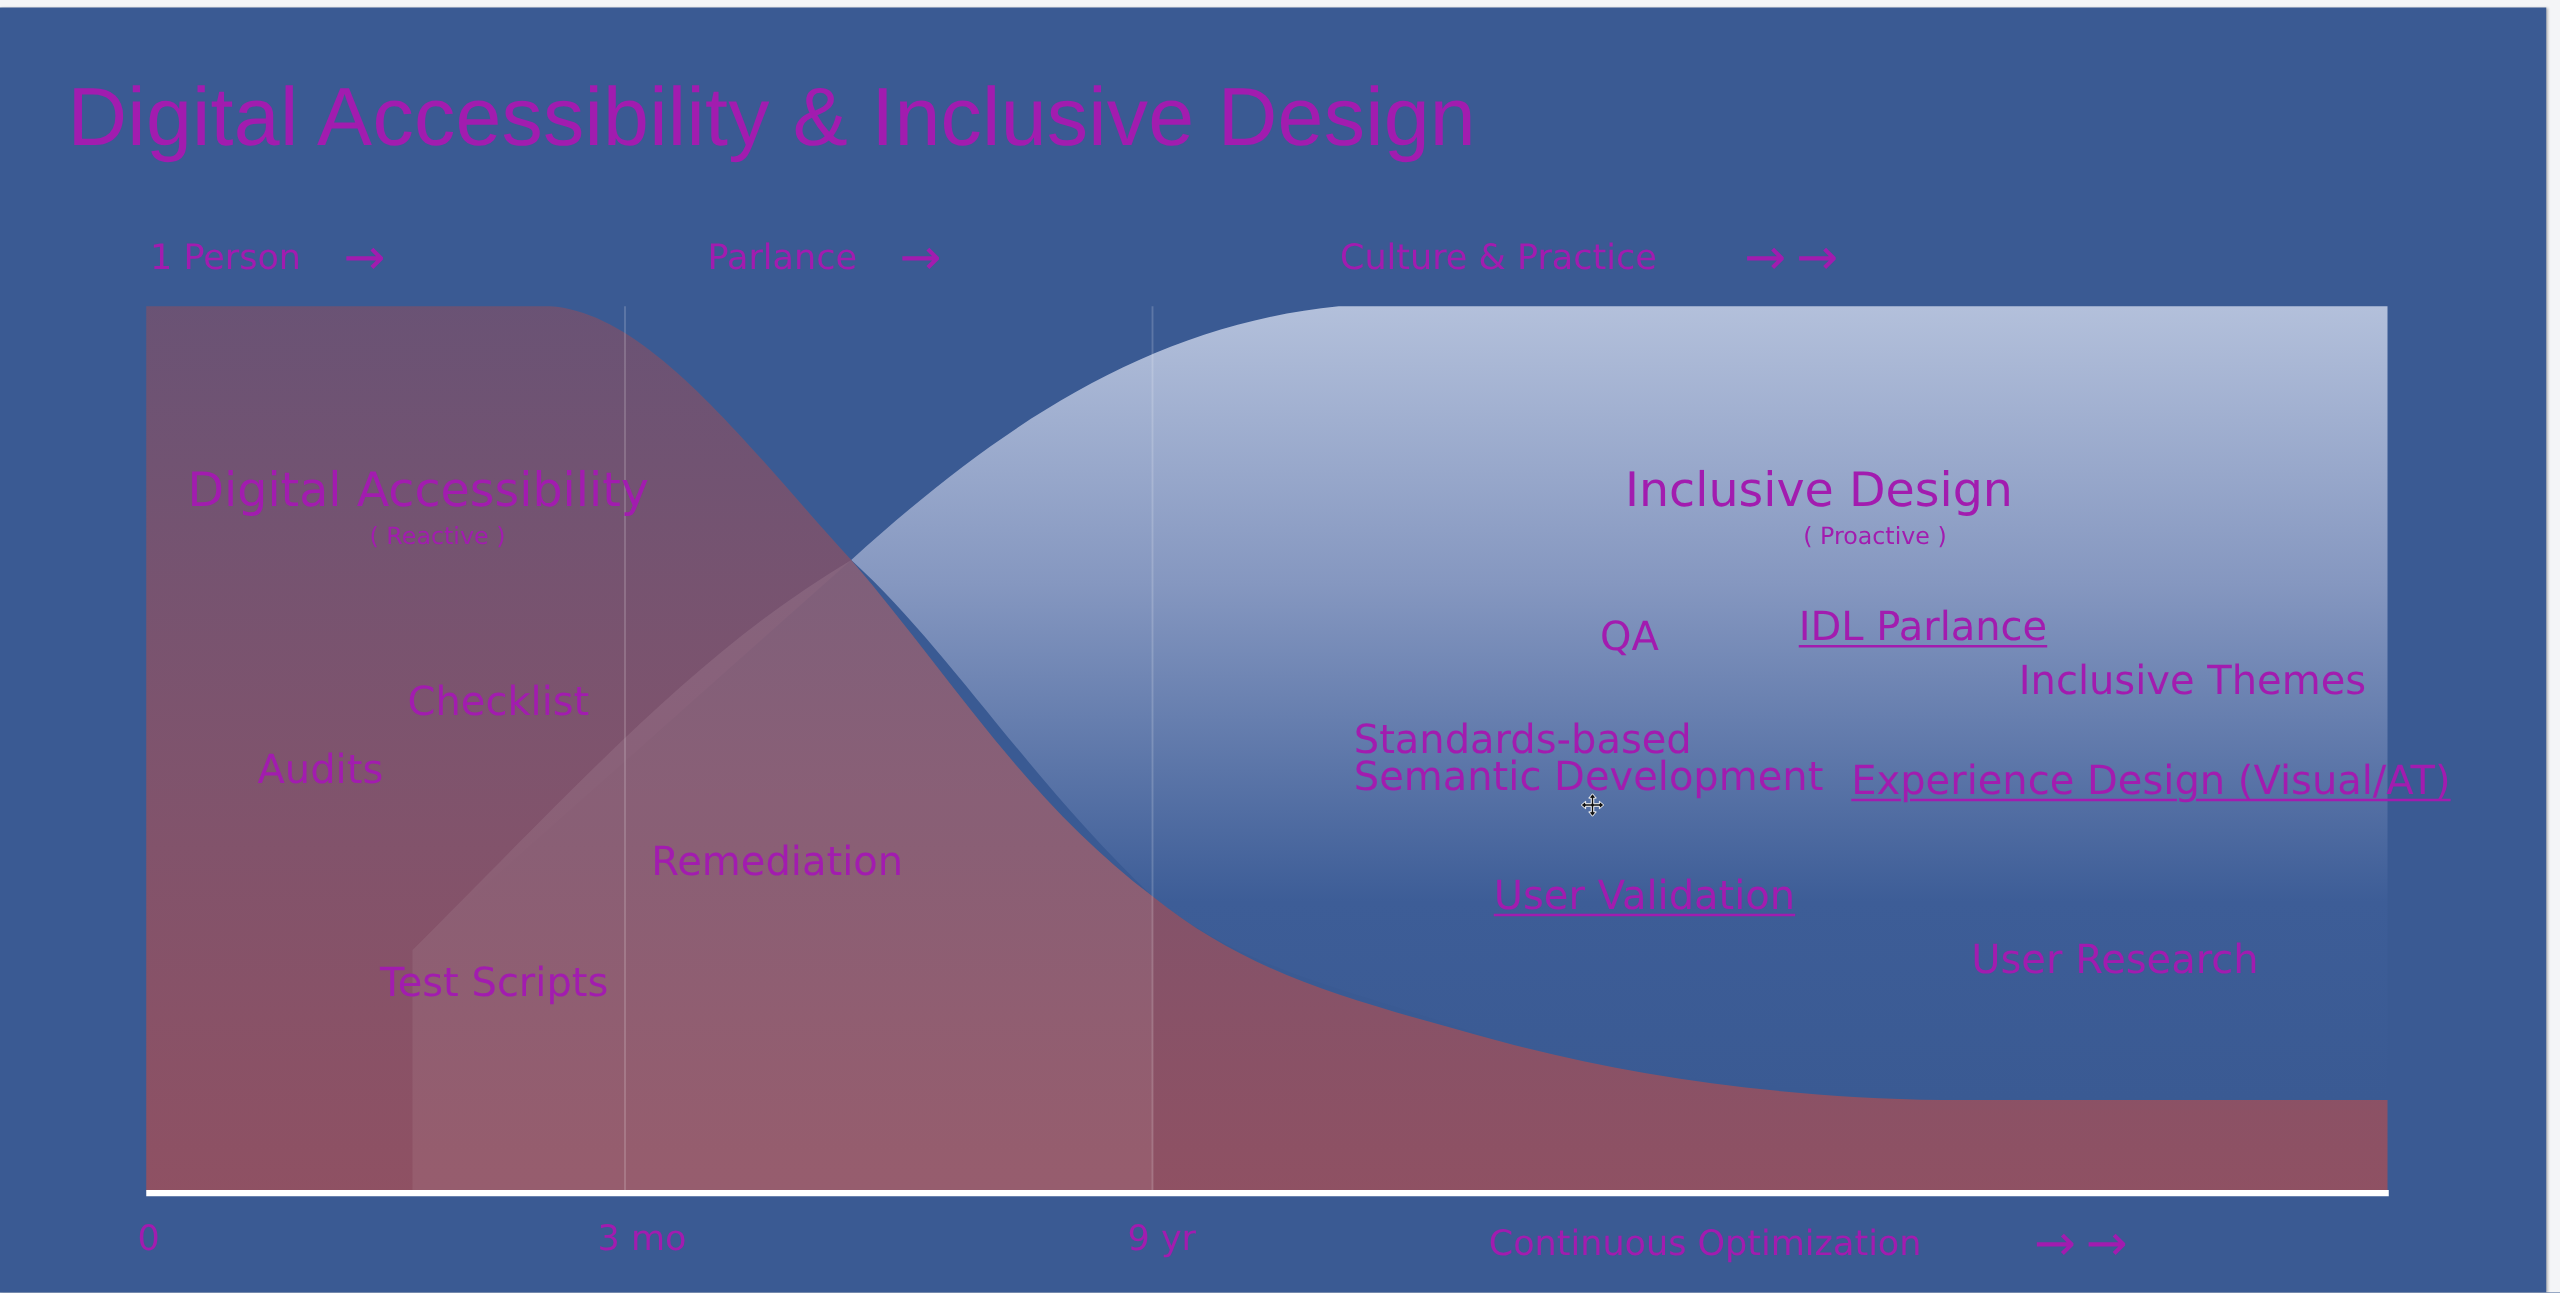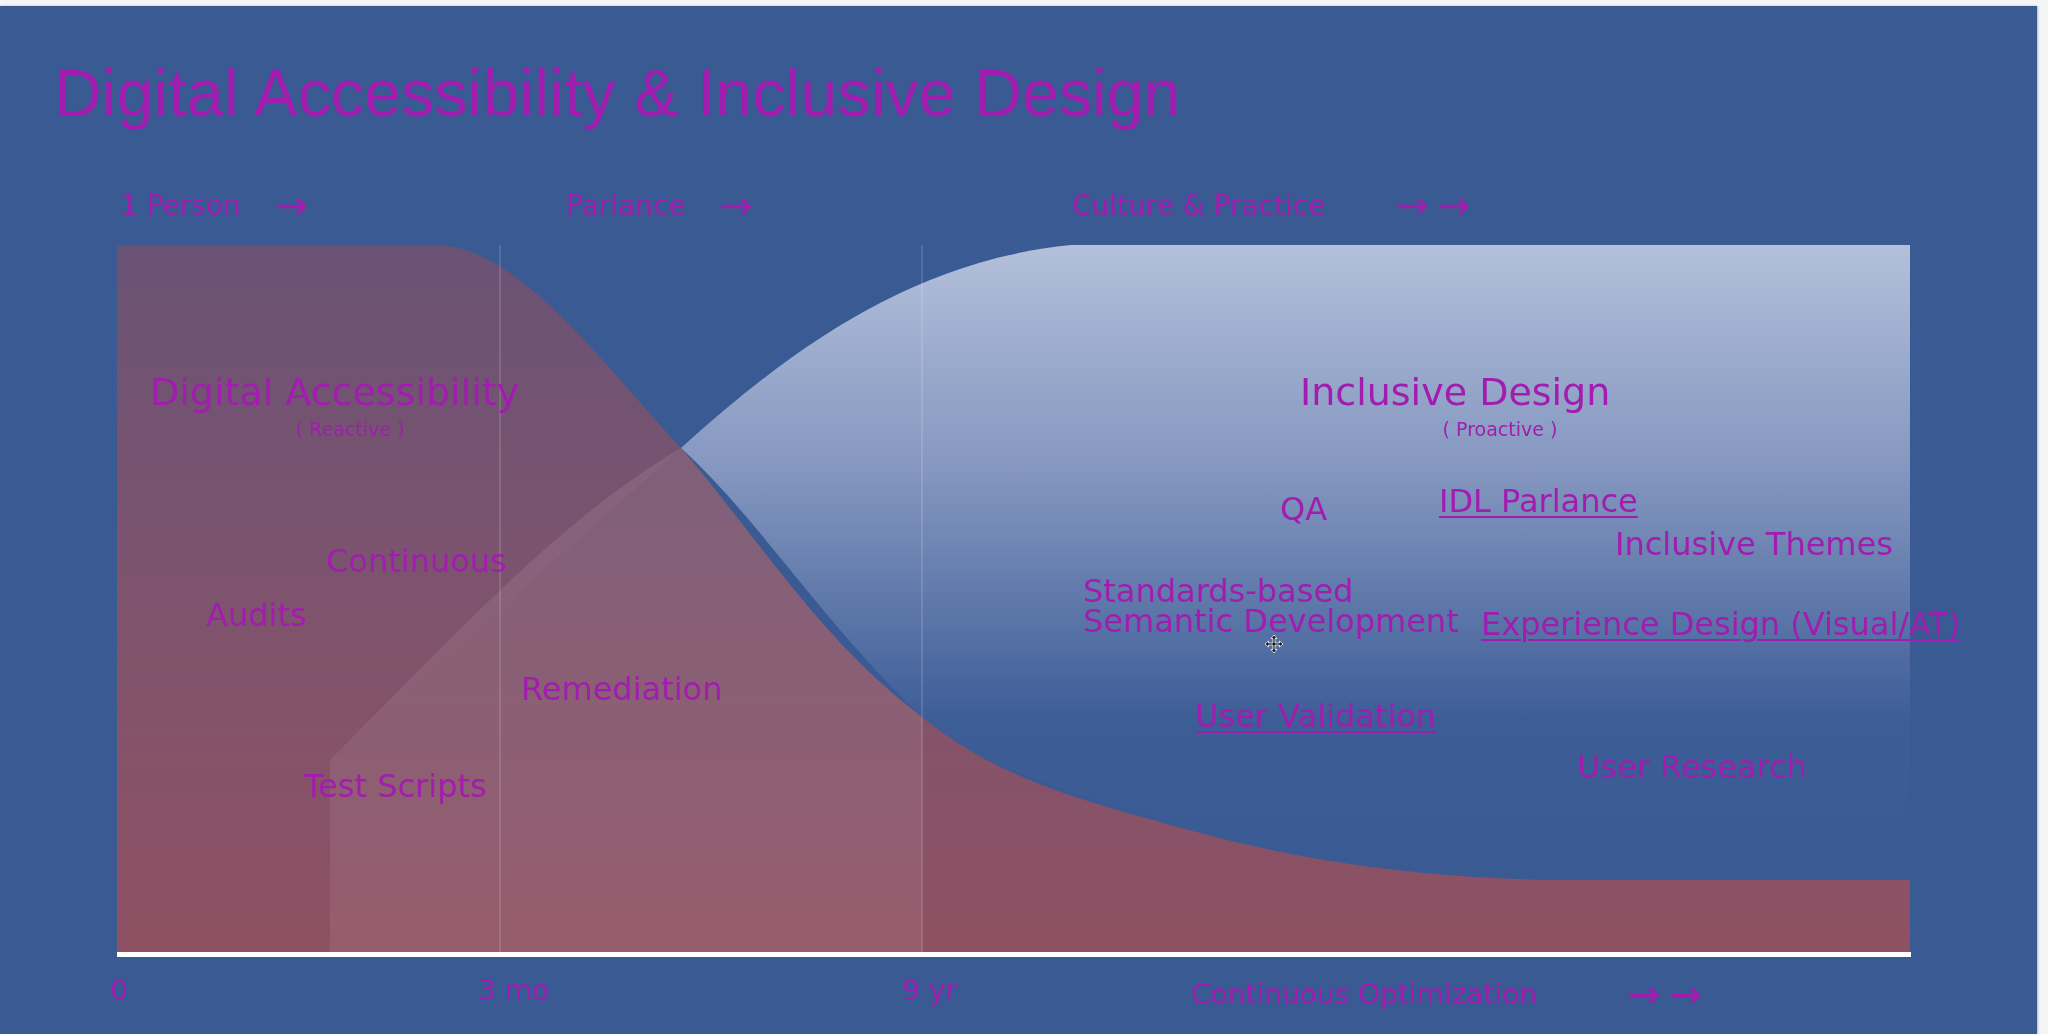--- a/index.html
+++ b/index.html
@@ -62,21 +62,21 @@
   <line x1="922" y1="245" x2="922" y2="953" stroke="#ffffff" stroke-opacity="0.18" stroke-width="1.5"></line>
 
   <rect x="117" y="952" width="1794" height="5" fill="#ffffff"></rect>
 </svg>
 
 <div class="abs head" style="left:150px; width:400px; top:370px;">Digital Accessibility</div>
 <div class="abs sub" style="left:150px; width:400px; top:418px;">( Reactive )</div>
 <div class="abs head" style="left:1300px; width:400px; top:370px;">Inclusive Design</div>
 <div class="abs sub" style="left:1300px; width:400px; top:418px;">( Proactive )</div>
 
-<div class="abs item" style="left:326px; top:546px;">Continuous</div>
+<div class="abs item" style="left:326px; top:546px;">Checklist</div>
 <div class="abs item" style="left:206px; top:600px;">Audits</div>
 <div class="abs item" style="left:521px; top:674px;">Remediation</div>
 <div class="abs item" style="left:304px; top:771px;">Test Scripts</div>
 
 <div class="abs item" style="left:1280px; top:494px;">QA</div>
 <div class="abs item u" style="left:1439px; top:486px;">IDL Parlance</div>
 <div class="abs item" style="left:1615px; top:529px;">Inclusive Themes</div>
 <div class="abs item" style="left:1083px; top:576px;">Standards-based</div>
 <div class="abs item" style="left:1083px; top:606px;">Semantic Development</div>
 <div class="abs item u" style="left:1481px; top:609px;">Experience Design (Visual/AT)</div>

